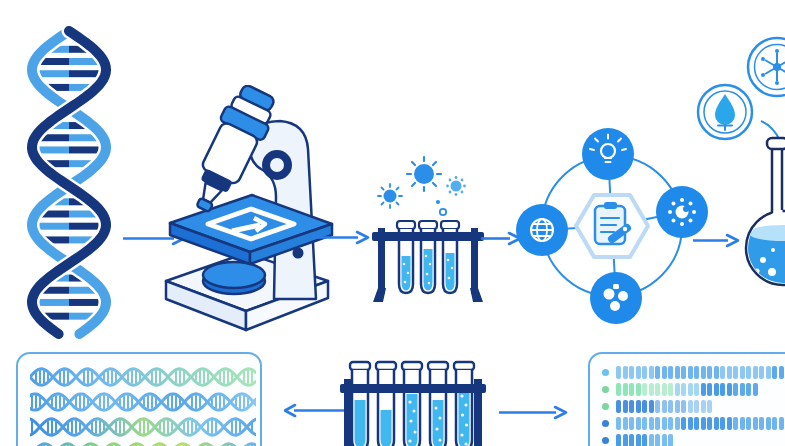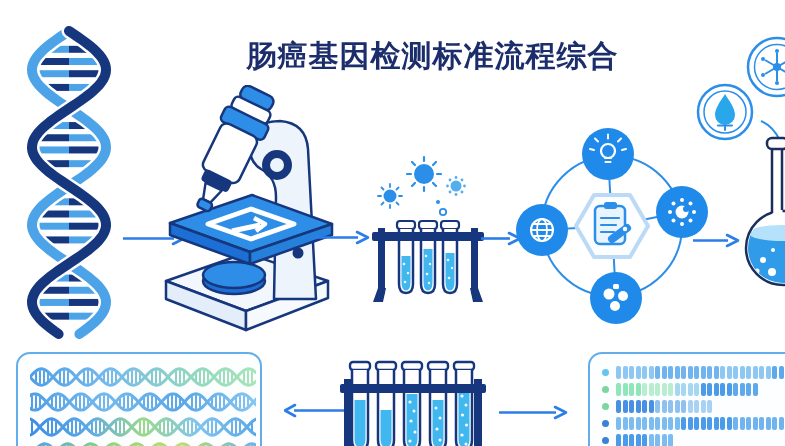--- a/index.html
+++ b/index.html
@@ -15,21 +15,20 @@
   .dp-row{display:flex;align-items:center;gap:7px;height:13px;margin-bottom:4px;}
   .dp-dot{width:7px;height:7px;border-radius:50%;flex:none;}
   .dp-bars{display:flex;gap:1.5px;flex:none;}
   .dp-bar{width:5px;height:13px;border-radius:2px;flex:none;}
 </style>
 </head>
 <body>
 
 <div id="canvas">
 
-  <div id="title" class="abs">肠癌基因检测标准流程综合</div>
 
   <svg id="dna-art" class="abs" style="left:14px;top:26px;" width="110" height="315" viewBox="0 0 110 315">
       <line x1="35.00162650967745" y1="23.3" x2="55" y2="23.3" stroke="#4da3e8" stroke-width="7"></line>
       <line x1="55" y1="23.3" x2="74.99837349032255" y2="23.3" stroke="#16377d" stroke-width="7"></line>
       <line x1="25.049861393345672" y1="35.5" x2="55" y2="35.5" stroke="#16377d" stroke-width="7"></line>
       <line x1="55" y1="35.5" x2="84.95013860665432" y2="35.5" stroke="#4da3e8" stroke-width="7"></line>
       <line x1="23.473297464477177" y1="47.7" x2="55" y2="47.7" stroke="#4da3e8" stroke-width="7"></line>
       <line x1="55" y1="47.7" x2="86.52670253552282" y2="47.7" stroke="#16377d" stroke-width="7"></line>
       <line x1="32.09762341011607" y1="61.425" x2="55" y2="61.425" stroke="#16377d" stroke-width="7"></line>
       <line x1="55" y1="61.425" x2="77.90237658988393" y2="61.425" stroke="#4da3e8" stroke-width="7"></line>

